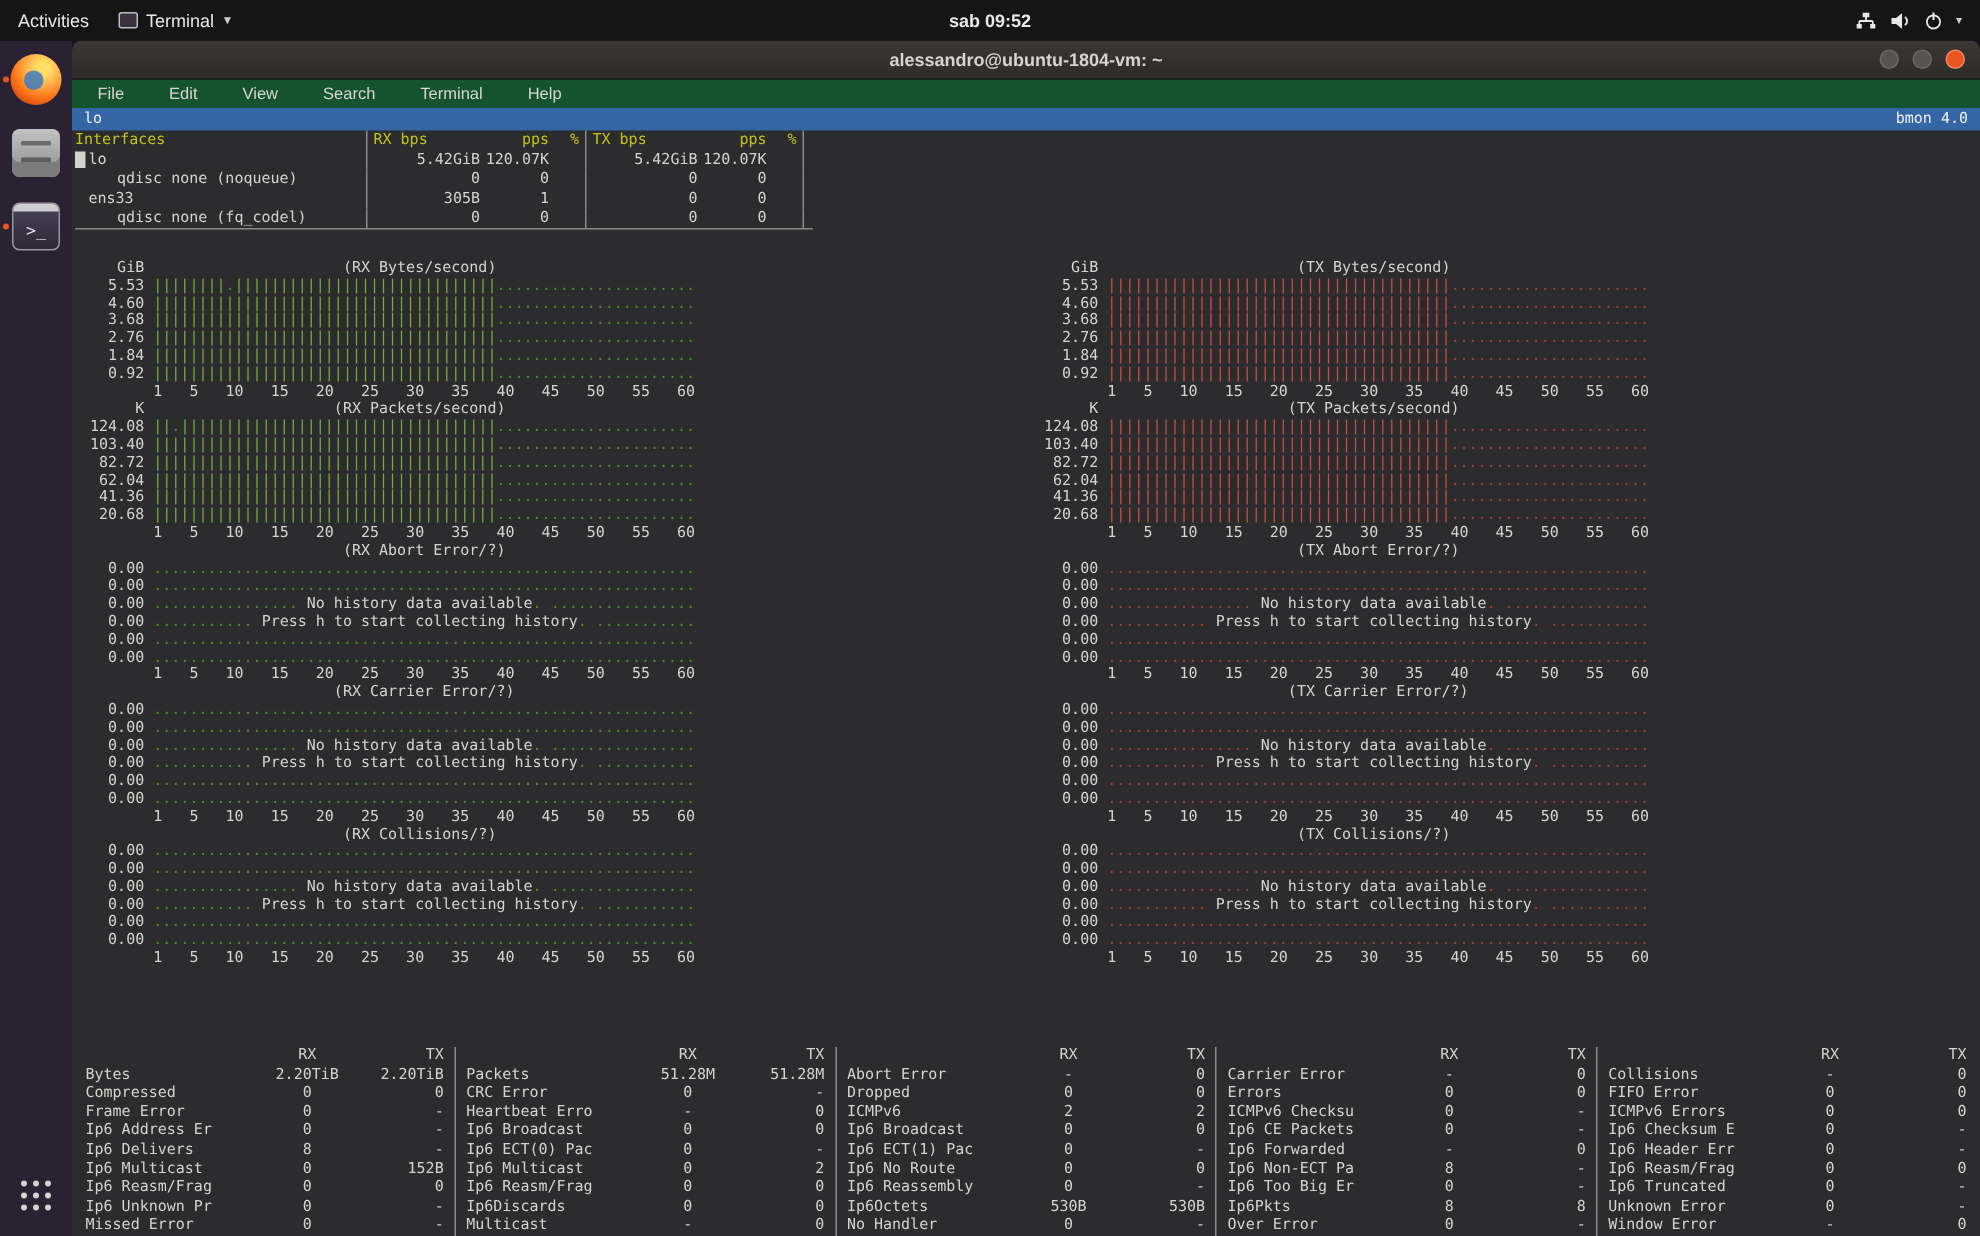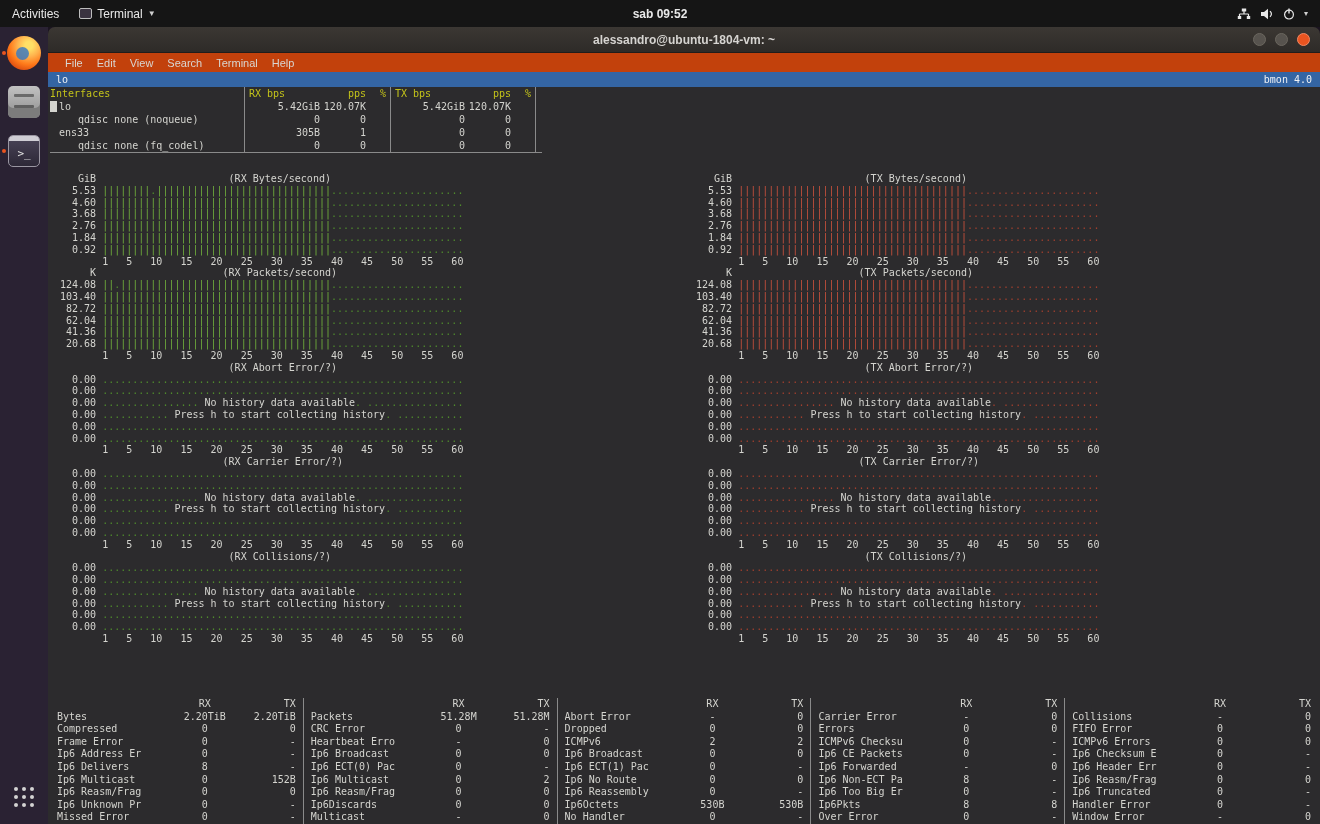--- a/index.html
+++ b/index.html
@@ -33,21 +33,21 @@
   .icon-apps{width:21px;height:21px;display:grid;grid-template-columns:repeat(3,1fr);gap:3px}
   .icon-apps i{width:4px;height:4px;border-radius:50%;background:#d3d3d3}
 
   
   .window{flex:1;display:flex;flex-direction:column;border-radius:7px 7px 0 0;overflow:hidden}
   .titlebar{height:26px;background:linear-gradient(#3b3733,#2e2b28);display:flex;align-items:center;position:relative;border-bottom:1px solid #201d1b;flex:0 0 auto}
   .win-title{position:absolute;left:50%;transform:translateX(-50%);color:#d6d4d1;font-size:12px;font-weight:700}
   .win-controls{margin-left:auto;display:flex;gap:9px;padding-right:10px}
   .wbtn{width:13px;height:13px;border-radius:50%;background:#57534e;border:1px solid #6b675f}
   .wbtn.close{background:#e95420;border-color:#f08763}
-  .menubar{height:19px;background:#c2410c;display:flex;align-items:center;gap:0;padding-left:10px;flex:0 0 auto}
+  .menubar{height:19px;background:#14532d;display:flex;align-items:center;gap:16px;padding-left:10px;flex:0 0 auto}
   .menu-item{color:#d8d6d2;font-size:11px;padding:0 7px;cursor:pointer}
 
   
   .terminal{flex:1;background:#2c2b2d;font-family:"DejaVu Sans Mono",monospace;font-size:10px;color:#d4d4cf;display:flex;flex-direction:column;overflow:hidden}
   .bmon-bar{height:15px;background:#3465a4;color:#eef1f5;display:flex;justify-content:space-between;align-items:center;padding:0 8px;flex:0 0 auto}
 
   .iface-table{width:492px;margin-left:2px;border-bottom:1px solid #8a8a8a;flex:0 0 auto}
   .iface-row{display:flex;height:13px;line-height:13px}
   .c-name{width:194px;display:flex;align-items:center;white-space:pre;overflow:hidden}
   .c-name.pad{padding-left:9px}
@@ -575,21 +575,21 @@
                   <span class="stat-label">Ip6 Reasm/Frag</span>
                   <span class="stat-rx">0</span>
                   <span class="stat-tx">0</span>
                 </div>
                 <div class="stat-row">
                   <span class="stat-label">Ip6 Truncated</span>
                   <span class="stat-rx">0</span>
                   <span class="stat-tx">-</span>
                 </div>
                 <div class="stat-row">
-                  <span class="stat-label">Handler Error</span>
+                  <span class="stat-label">Unknown Error</span>
                   <span class="stat-rx">0</span>
                   <span class="stat-tx">-</span>
                 </div>
                 <div class="stat-row">
                   <span class="stat-label">Window Error</span>
                   <span class="stat-rx">-</span>
                   <span class="stat-tx">0</span>
                 </div>
               </div>
             </div>

